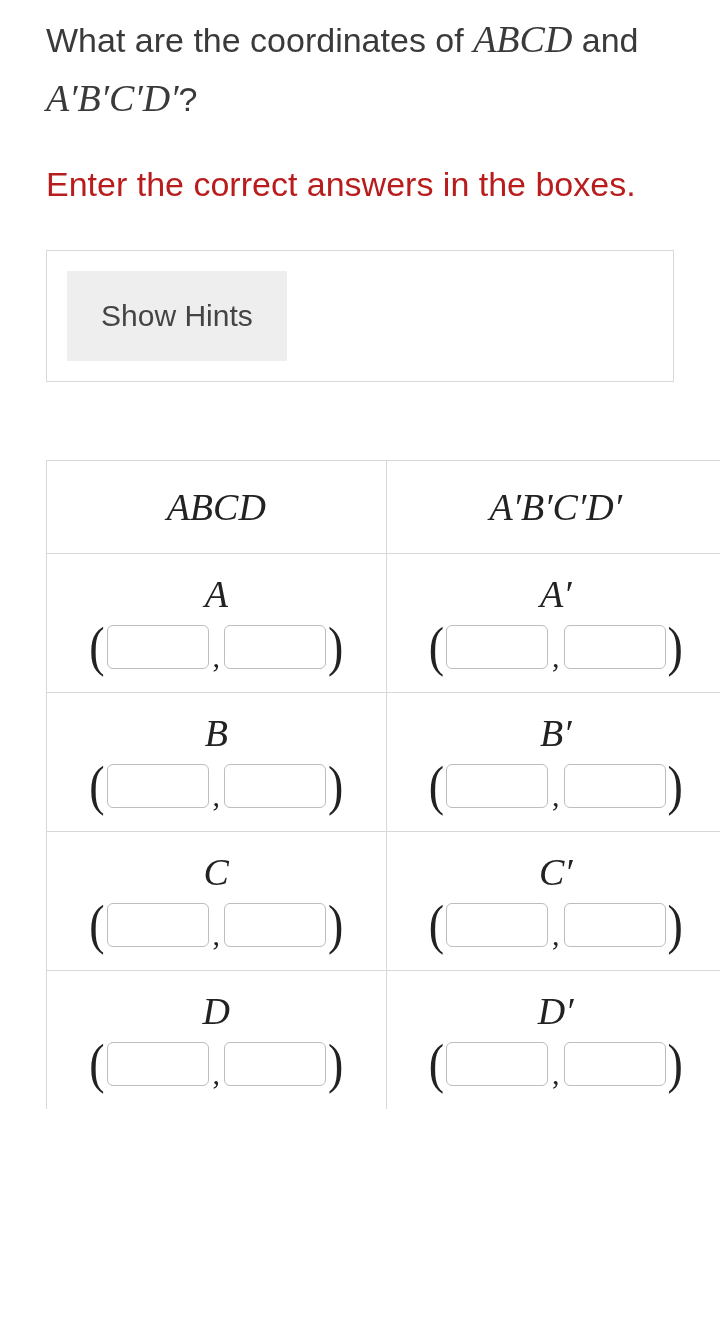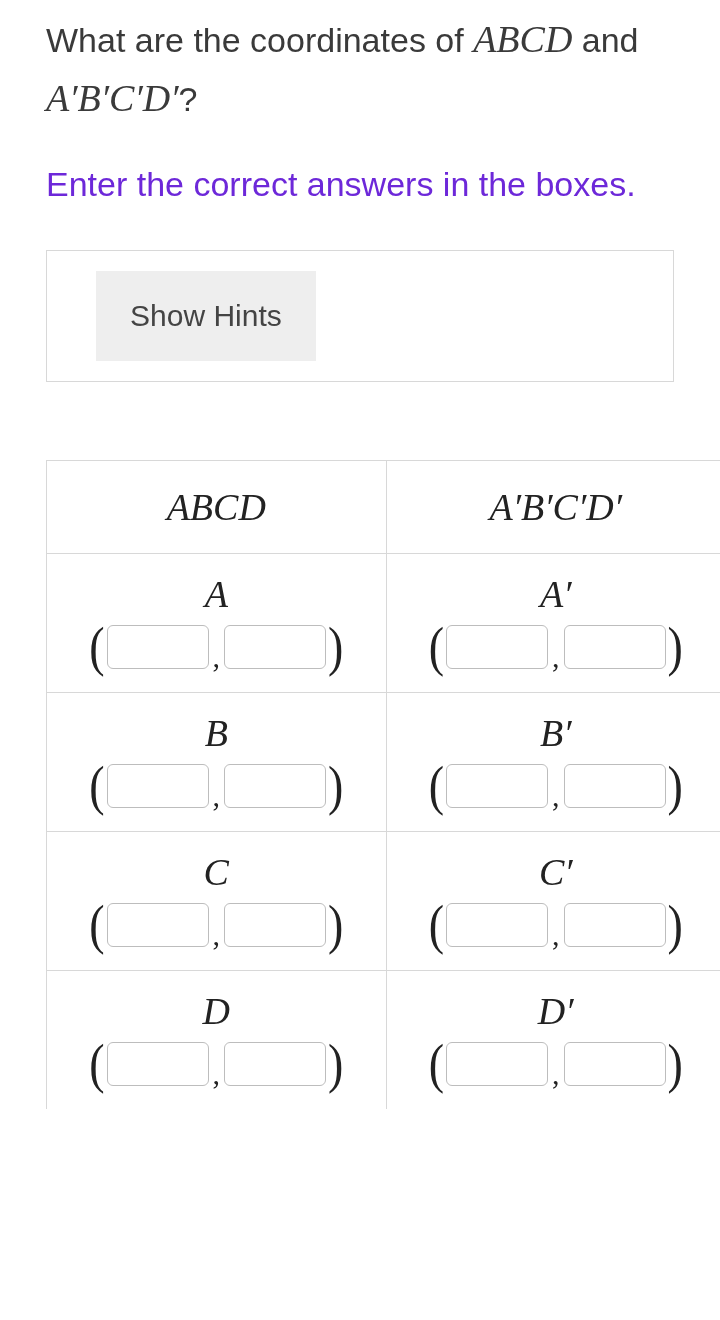--- a/index.html
+++ b/index.html
@@ -22,36 +22,35 @@
   }
   .math-it {
     font-family: "Times New Roman", Times, serif;
     font-style: italic;
     font-size: 38px;
   }
   .instruction {
     font-size: 34px;
     line-height: 1.55;
     margin-bottom: 40px;
-    color: #6d28d9;
+    color: #b91c1c;
   }
   .hints-box {
     border: 1px solid #d8d8d8;
     padding: 20px;
     margin-bottom: 78px;
   }
   .show-hints-btn {
     background: #eeeeee;
     border: none;
     font-size: 30px;
     color: #444;
     padding: 28px 34px;
     cursor: pointer;
     font-family: inherit;
-    margin-left: 29px;
   }
   .coord-table {
     border-collapse: collapse;
     width: 680px;
     table-layout: fixed;
   }
   .coord-table th, .coord-table td {
     border: 1px solid #d8d8d8;
     text-align: center;
     vertical-align: middle;

